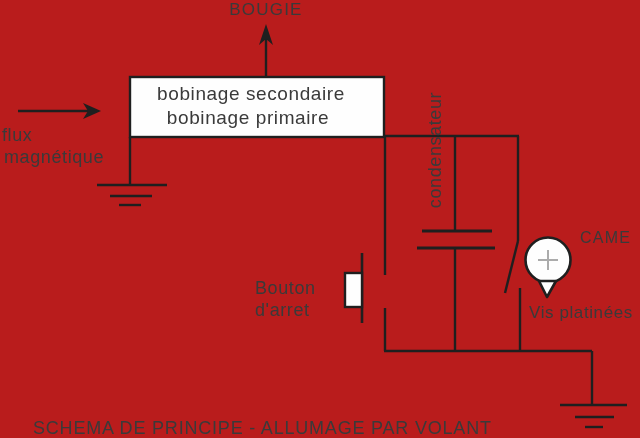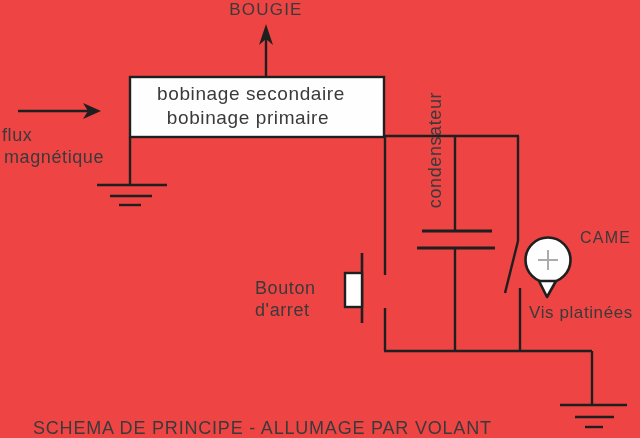--- a/index.html
+++ b/index.html
@@ -1,17 +1,17 @@
 <!DOCTYPE html>
 <html><head>
 <meta charset="utf-8">
 <style>
   html,body{margin:0;padding:0;background:#e8e8e8;}
   .page{
-    width:640px;height:438px;position:relative;background:#ef4444;
+    width:640px;height:438px;position:relative;background:#b91c1c;
     font-family:"Liberation Sans", sans-serif;overflow:hidden;
   }
   svg{display:block;}
   text{
     fill:#3a3a3a;
     font-family:"Liberation Sans", sans-serif;
   }
   .lbl{letter-spacing:0.6px;}
   .caps{letter-spacing:1.2px;}
 </style>

